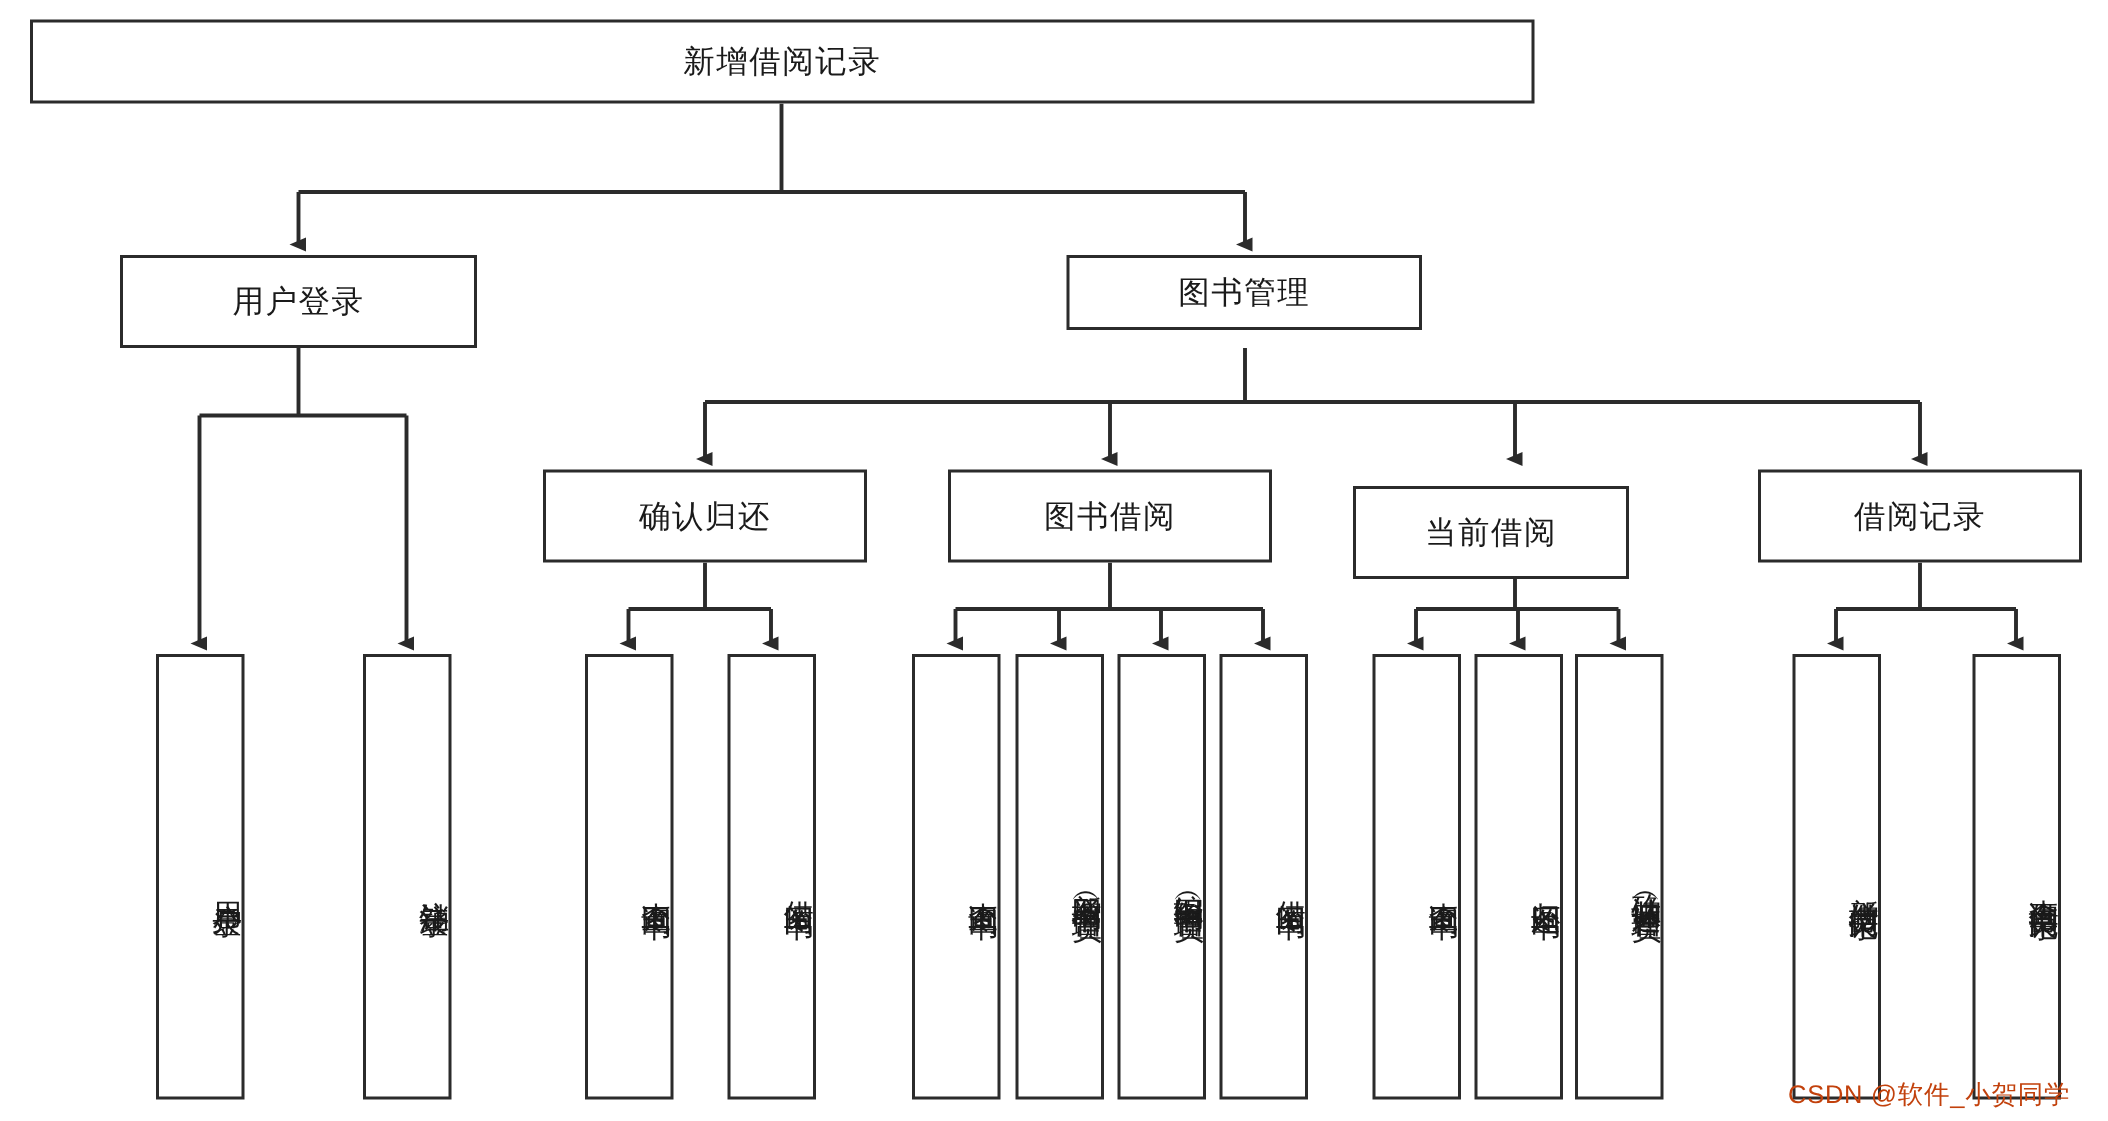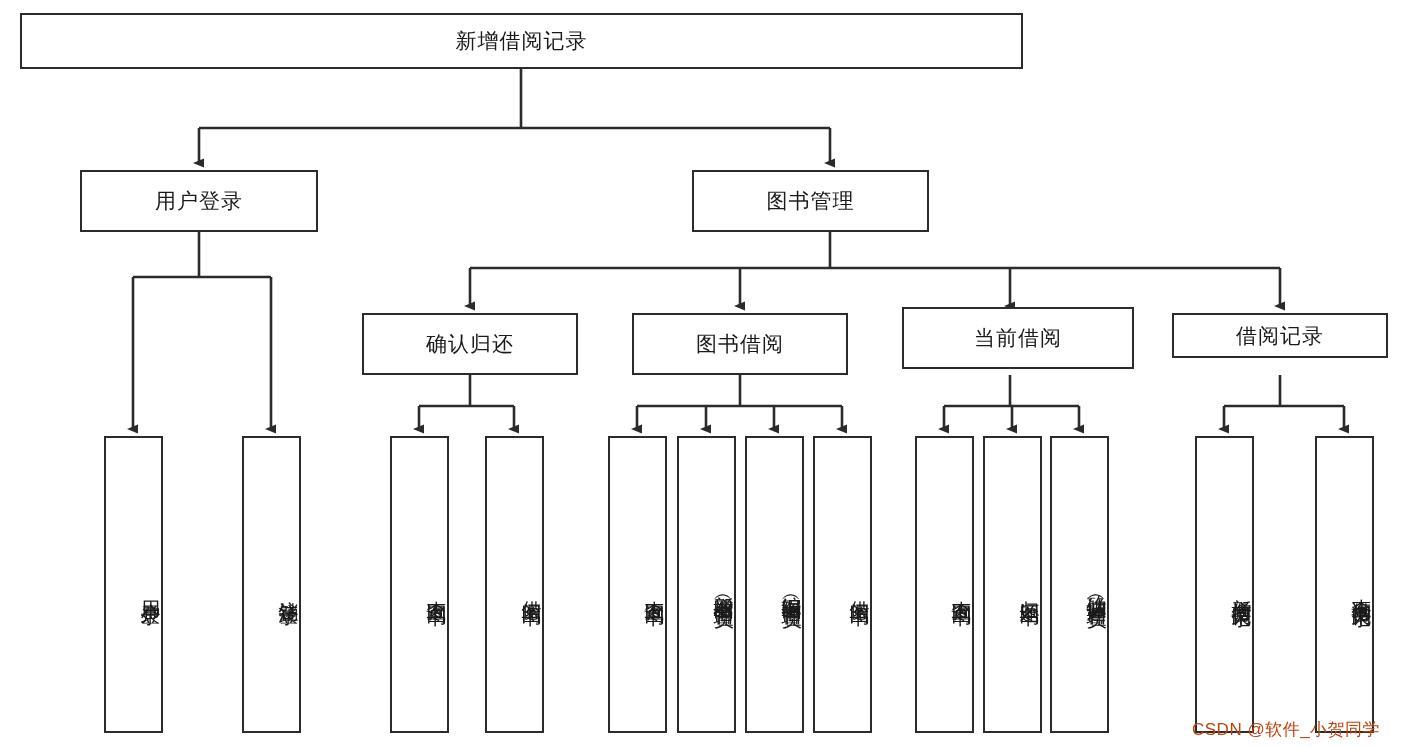--- a/index.html
+++ b/index.html
@@ -117,34 +117,34 @@
     </g>
   </svg>
 
   <div class="node horiz" style="left:20px;top:13px;width:1003px;height:56px;">
     <span>新增借阅记录</span>
   </div>
 
   <div class="node horiz" style="left:80px;top:170px;width:238px;height:62px;">
     <span>用户登录</span>
   </div>
-  <div class="node horiz" style="left:692px;top:170px;width:237px;height:62px;">
+  <div class="node horiz" style="left:711px;top:170px;width:237px;height:50px;">
     <span>图书管理</span>
   </div>
 
   <div class="node horiz" style="left:362px;top:313px;width:216px;height:62px;">
     <span>确认归还</span>
   </div>
   <div class="node horiz" style="left:632px;top:313px;width:216px;height:62px;">
     <span>图书借阅</span>
   </div>
-  <div class="node horiz" style="left:902px;top:307px;width:232px;height:62px;justify-content:center;">
+  <div class="node horiz" style="left:902px;top:324px;width:184px;height:62px;justify-content:center;">
     <span>当前借阅</span>
   </div>
-  <div class="node horiz" style="left:1172px;top:313px;width:216px;height:45px;">
+  <div class="node horiz" style="left:1172px;top:313px;width:216px;height:62px;">
     <span>借阅记录</span>
   </div>
 
   <div class="node vert" style="left:104px;top:436px;width:59px;height:297px;">
     <span class="vtxt">用户登录</span>
   </div>
   <div class="node vert" style="left:242px;top:436px;width:59px;height:297px;">
     <span class="vtxt">注销登录</span>
   </div>
 

